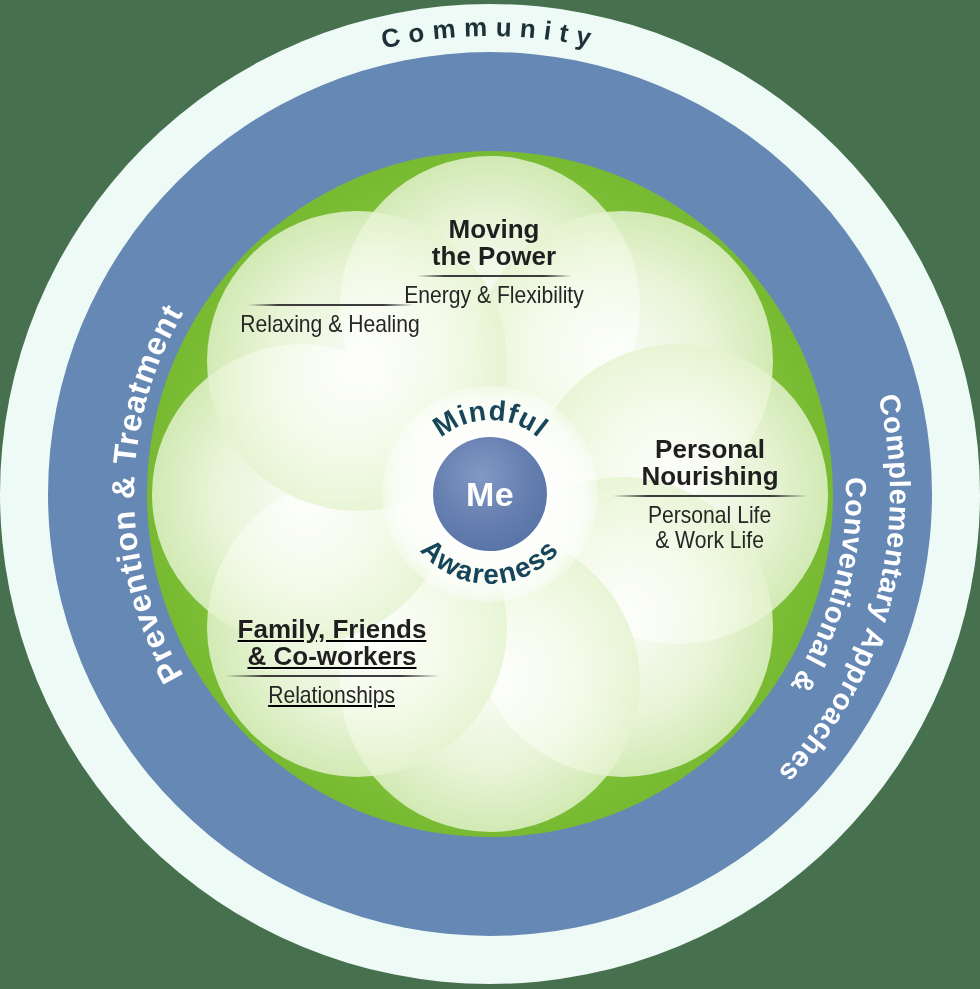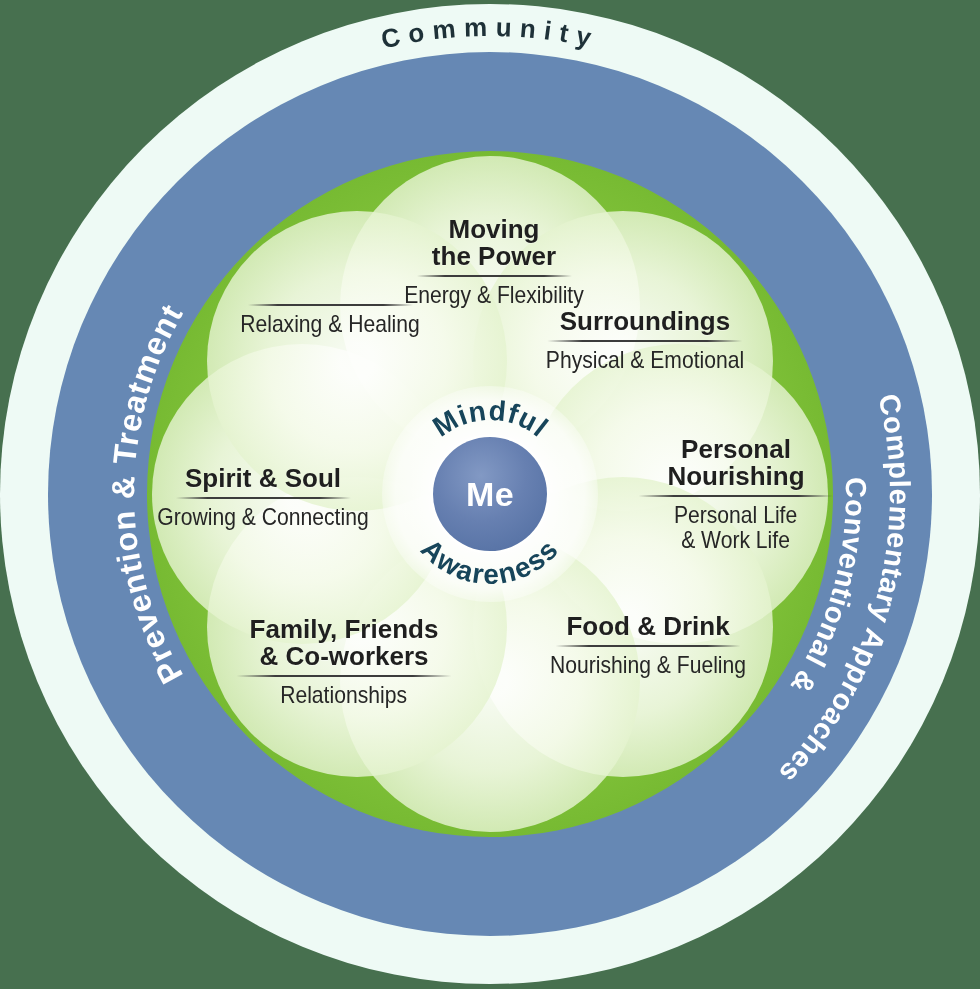--- a/index.html
+++ b/index.html
@@ -93,65 +93,44 @@
 
   <div class="petal-text" style="left:494px; top:216px;">
     <div class="pt-title">
       <div>Moving</div>
       <div>the Power</div>
     </div>
     <div class="pt-divider" style="width:155px;"></div>
     <div class="pt-sub">Energy &amp; Flexibility</div>
   </div>
 
-  <div class="petal-text" style="left:645px; top:308px;">
-    <div class="pt-title">
-      <div>Surroundings</div>
-    </div>
-    <div class="pt-divider" style="width:195px;"></div>
-    <div class="pt-sub">Physical &amp; Emotional</div>
-  </div>
 
-  <div class="petal-text" style="left:736px; top:436px;">
+  <div class="petal-text" style="left:710px; top:436px;">
     <div class="pt-title">
       <div>Personal</div>
       <div>Nourishing</div>
     </div>
     <div class="pt-divider" style="width:195px;"></div>
     <div class="pt-sub">
       <div>Personal Life</div>
       <div>&amp; Work Life</div>
     </div>
   </div>
 
-  <div class="petal-text" style="left:648px; top:613px;">
-    <div class="pt-title">
-      <div>Food &amp; Drink</div>
-    </div>
-    <div class="pt-divider" style="width:185px;"></div>
-    <div class="pt-sub">Nourishing &amp; Fueling</div>
-  </div>
 
 
-  <div class="petal-text" style="left:344px; top:616px;">
+  <div class="petal-text" style="left:332px; top:616px;text-decoration:underline;">
     <div class="pt-title">
       <div>Family, Friends</div>
       <div>&amp; Co-workers</div>
     </div>
     <div class="pt-divider" style="width:215px;"></div>
     <div class="pt-sub">Relationships</div>
   </div>
 
-  <div class="petal-text" style="left:263px; top:465px;">
-    <div class="pt-title">
-      <div>Spirit &amp; Soul</div>
-    </div>
-    <div class="pt-divider" style="width:175px;"></div>
-    <div class="pt-sub">Growing &amp; Connecting</div>
-  </div>
 
   <div class="petal-text" style="left:330px; top:299px;">
     <div class="pt-divider" style="width:165px;"></div>
     <div class="pt-sub">Relaxing &amp; Healing</div>
   </div>
 
   <svg class="arcs" width="980" height="989" viewBox="0 0 980 989">
     <defs>
       <path id="arc-community" d="M 195.6 143.2 A 458 458 0 0 1 784.4 143.2"></path>
       <path id="arc-prevention" d="M 238.3 745.7 A 356 356 0 0 1 238.3 242.3"></path>

